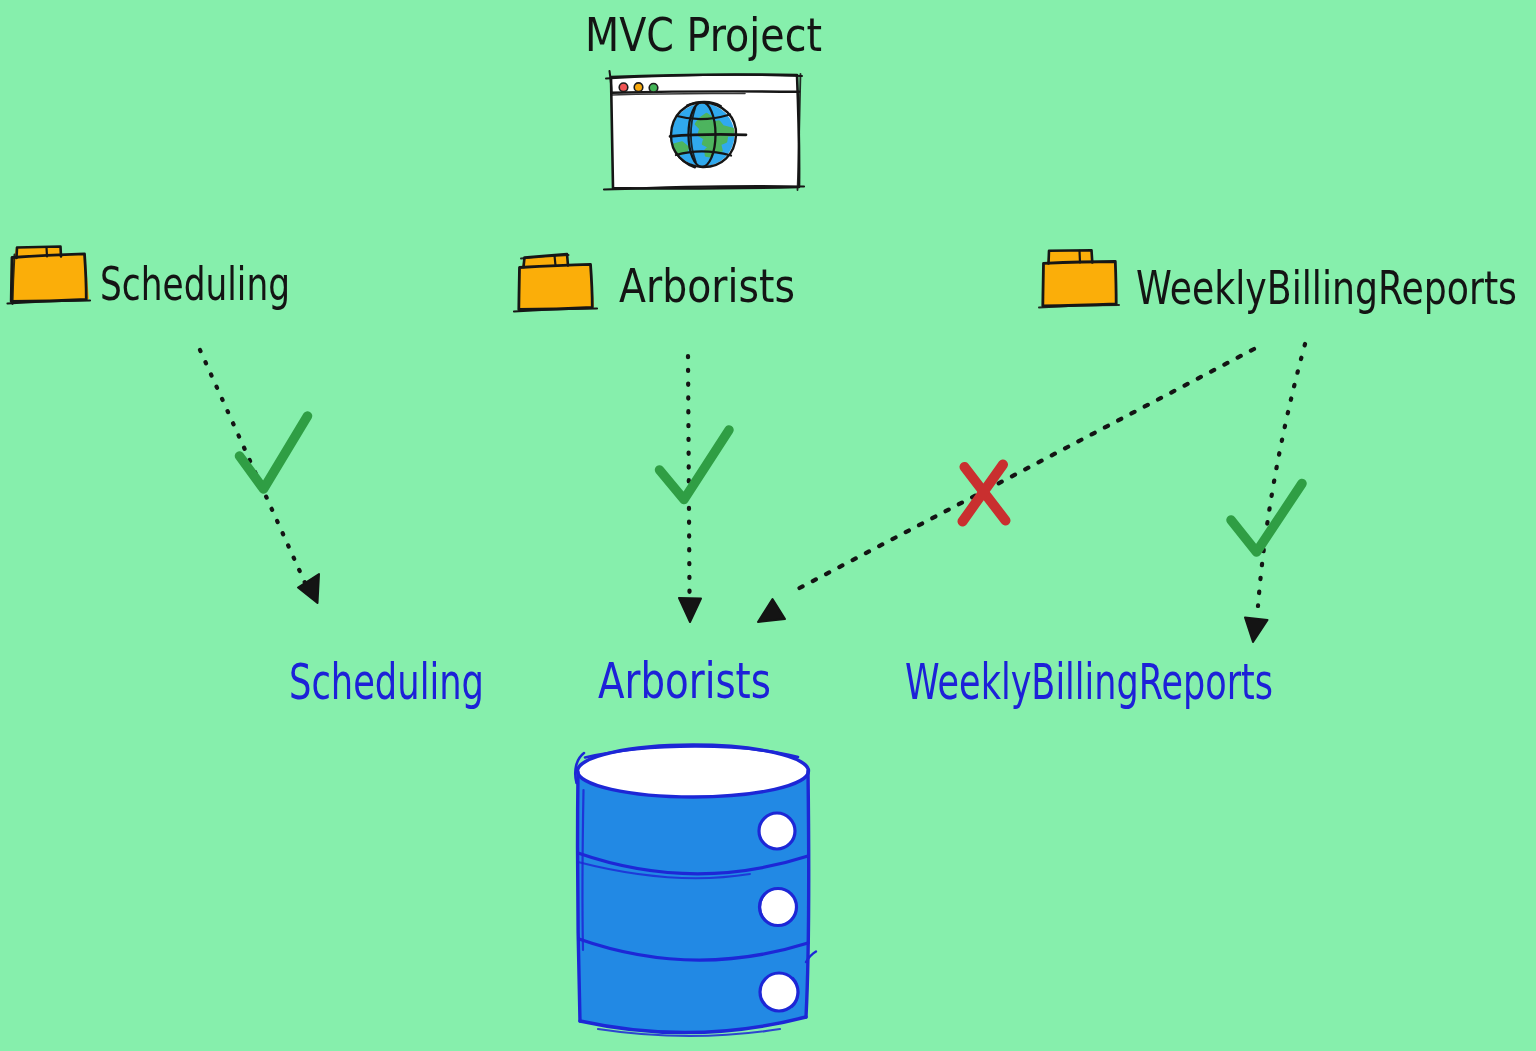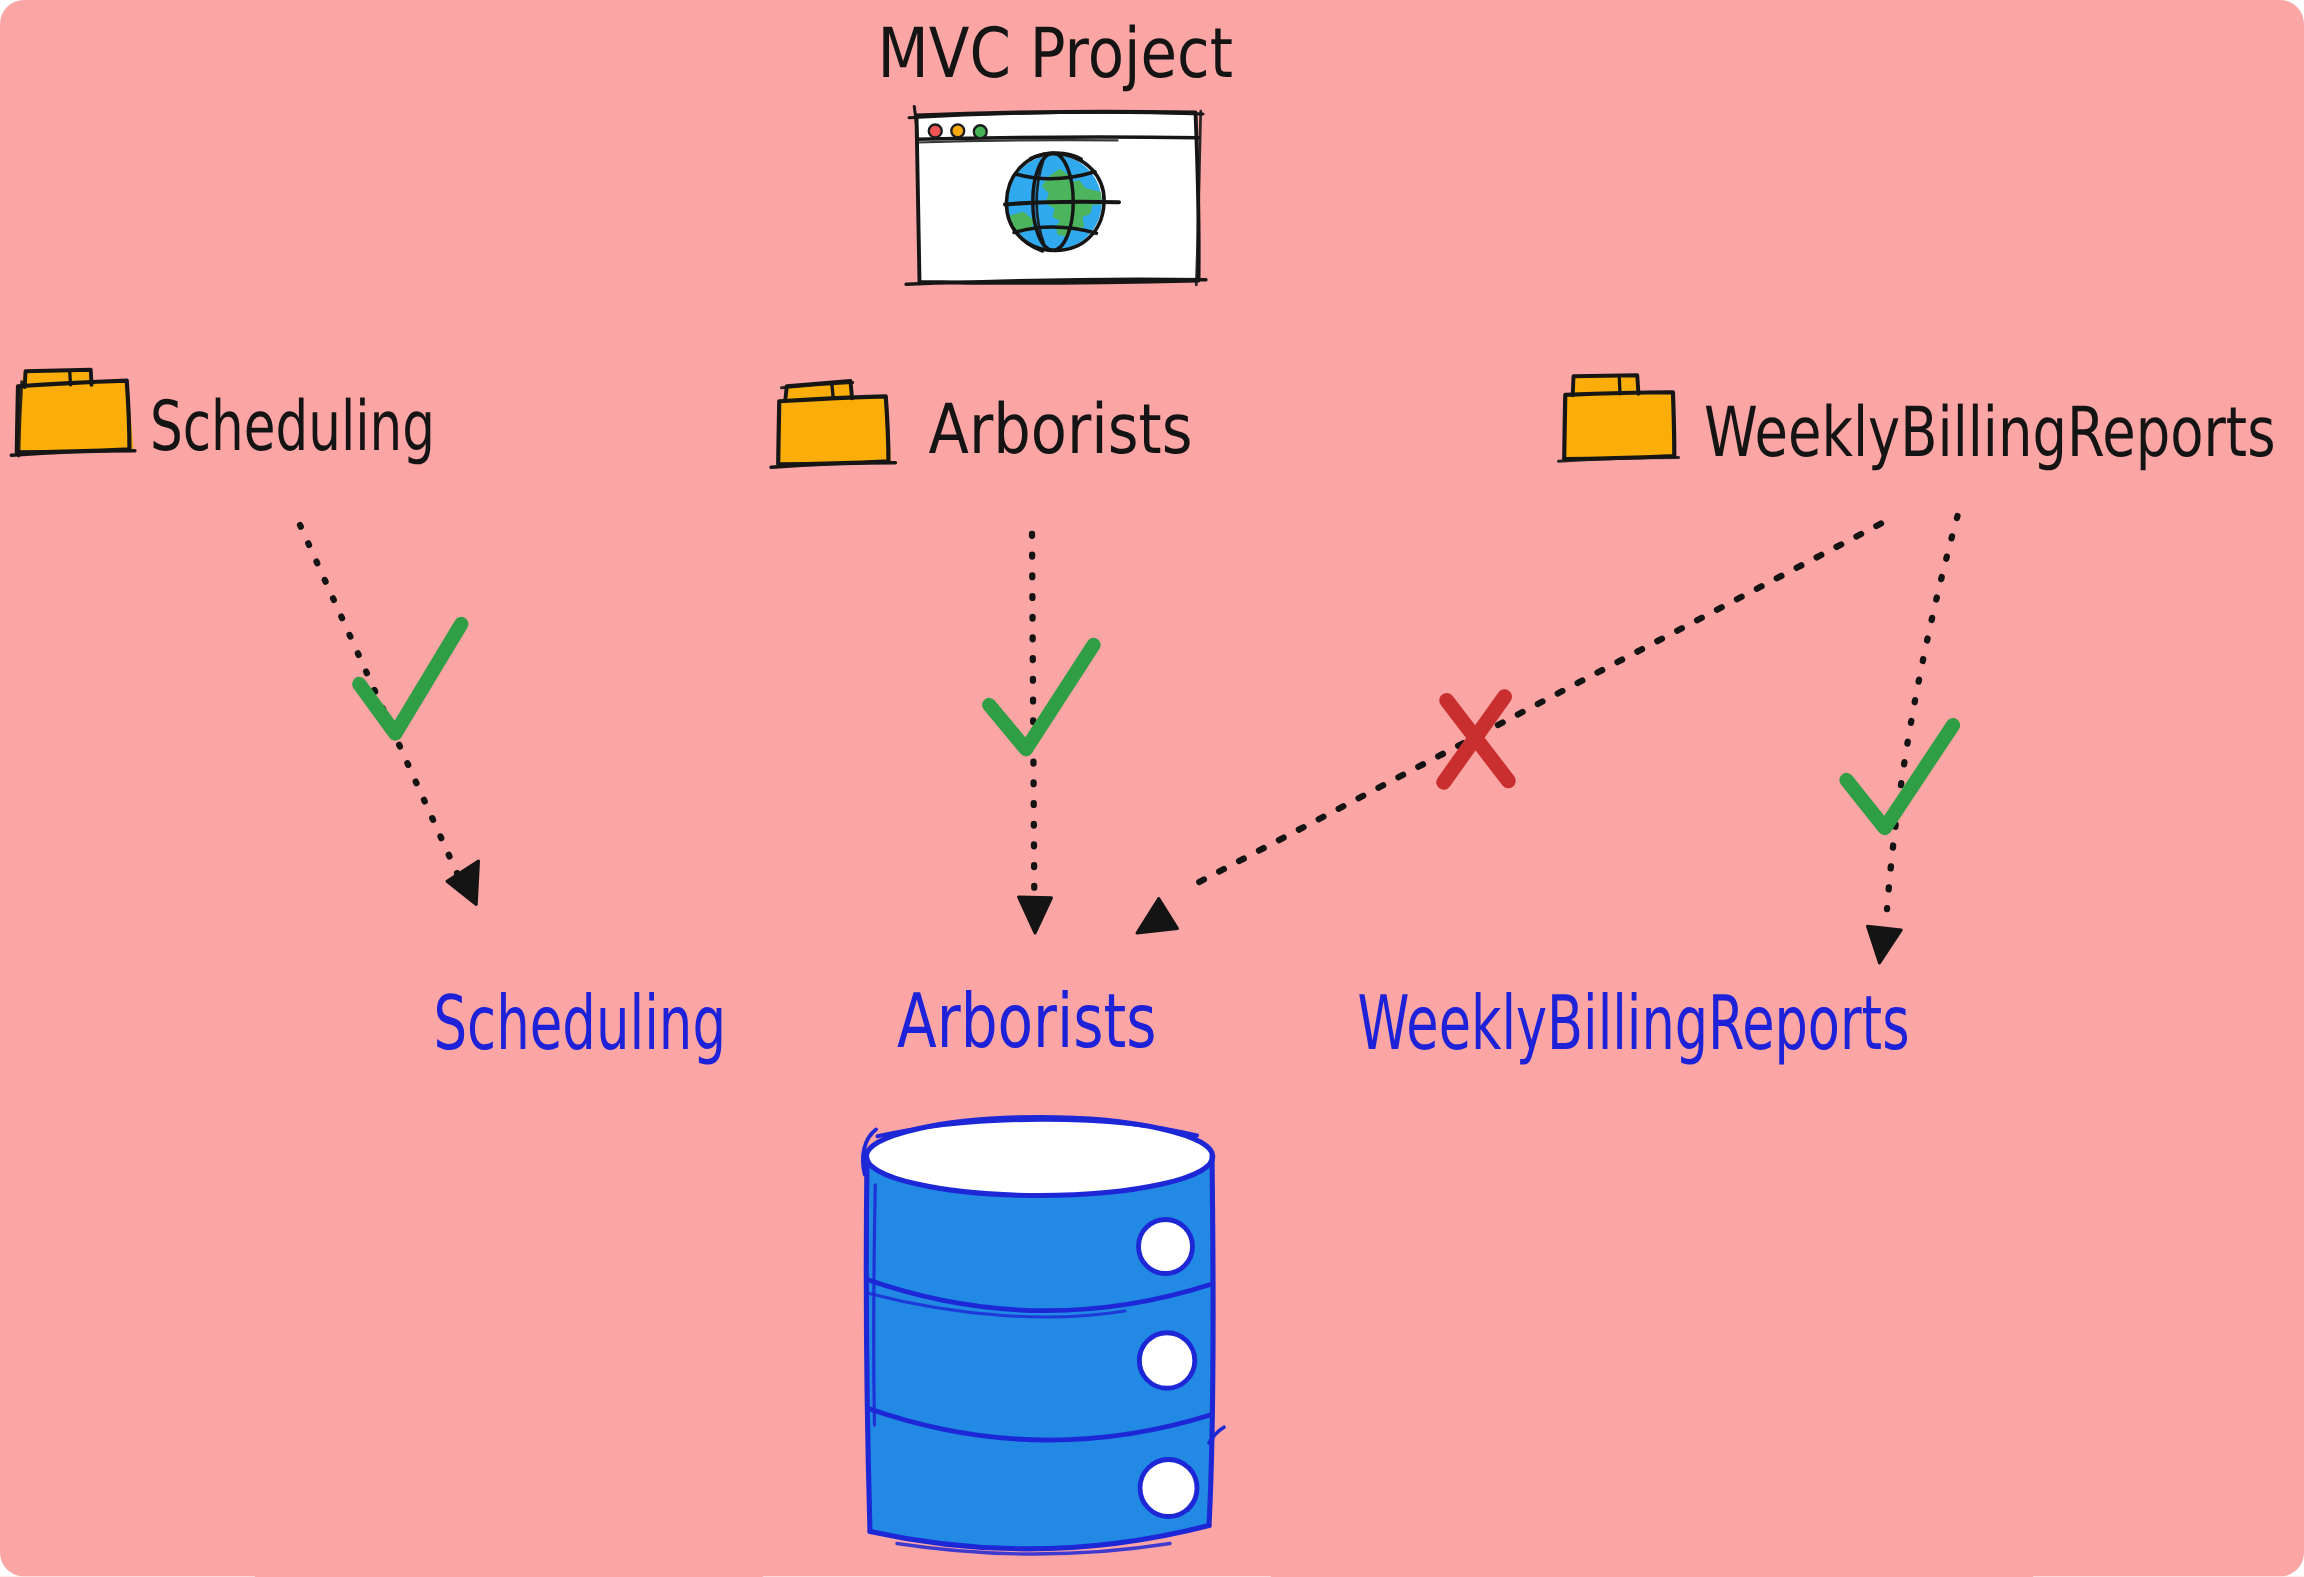--- a/index.html
+++ b/index.html
@@ -1,23 +1,22 @@
 <!DOCTYPE html>
 <html><head>
 <meta charset="utf-8">
 <style>
   html, body { margin: 0; padding: 0; background: #ffffff; }
   .stage {
     position: relative;
     width: 1536px;
     height: 1051px;
-    background: #fca5a5;
+    background: #86efac;
     overflow: hidden;
     font-family: "DejaVu Sans", "Liberation Sans", sans-serif;
-    border-radius: 16px;
   }
   svg text {
     font-family: "DejaVu Sans", "Liberation Sans", sans-serif;
   }
 </style>
 </head>
 <body>
 
 <div class="stage">
 <svg width="1536" height="1051" viewBox="0 0 1536 1051" xmlns="http://www.w3.org/2000/svg">

